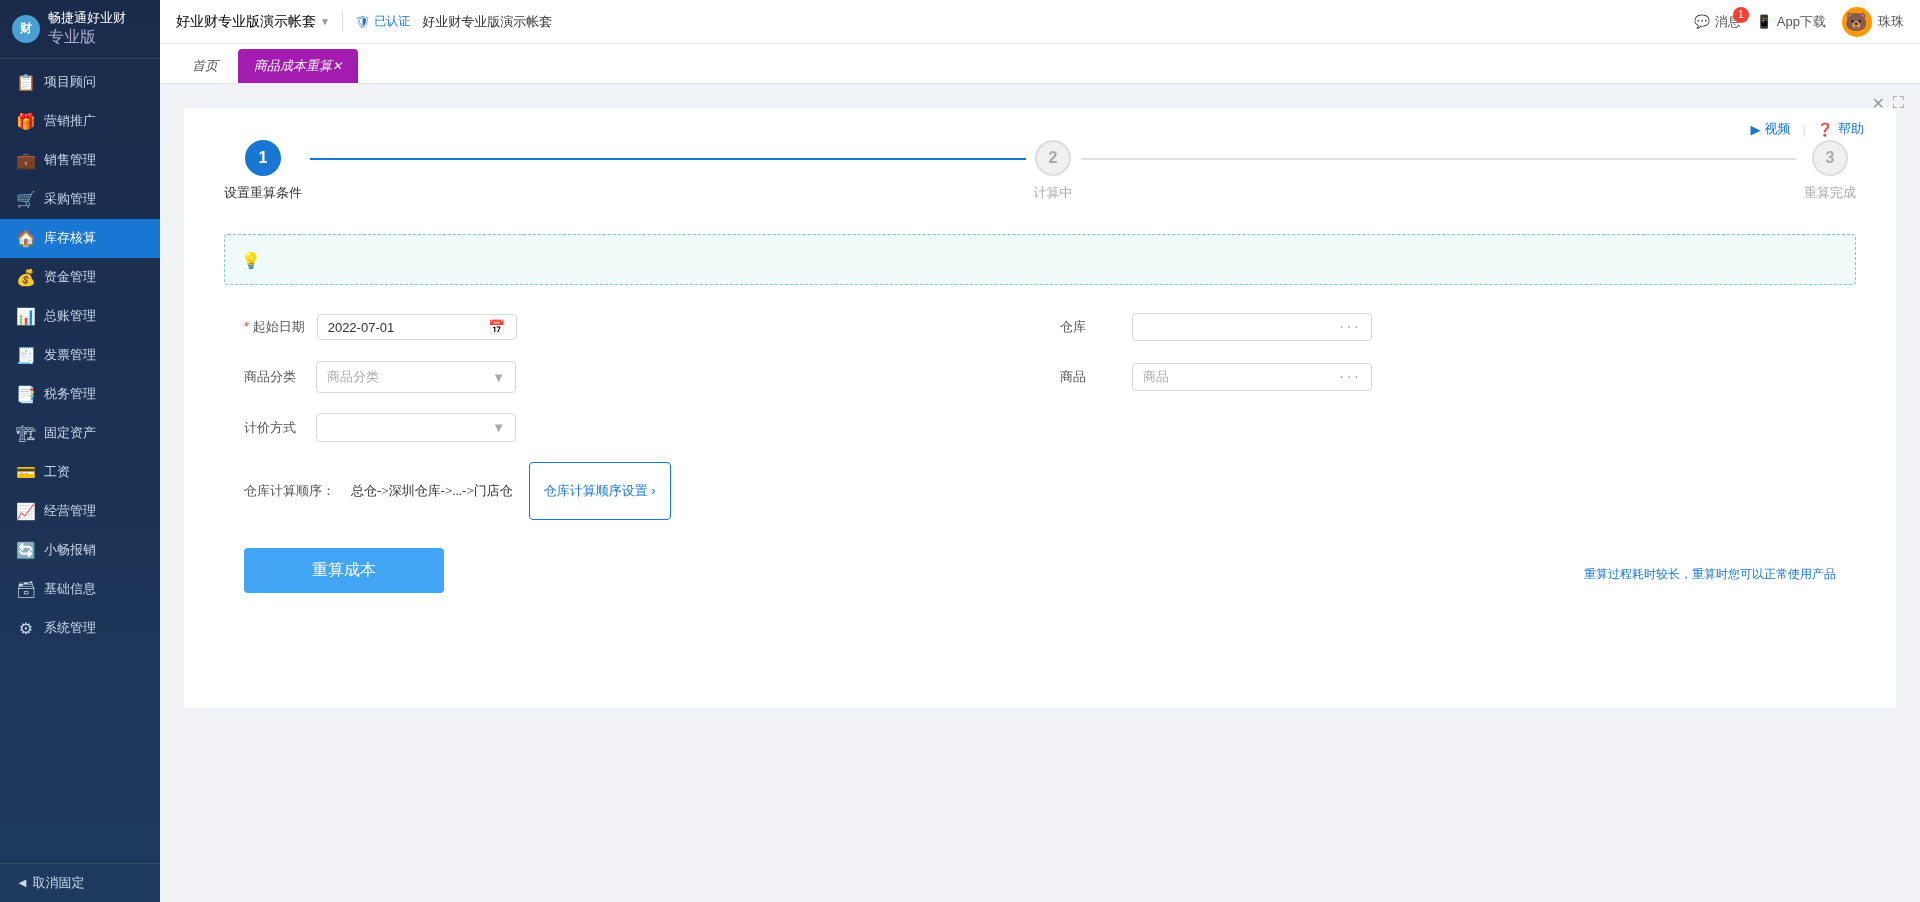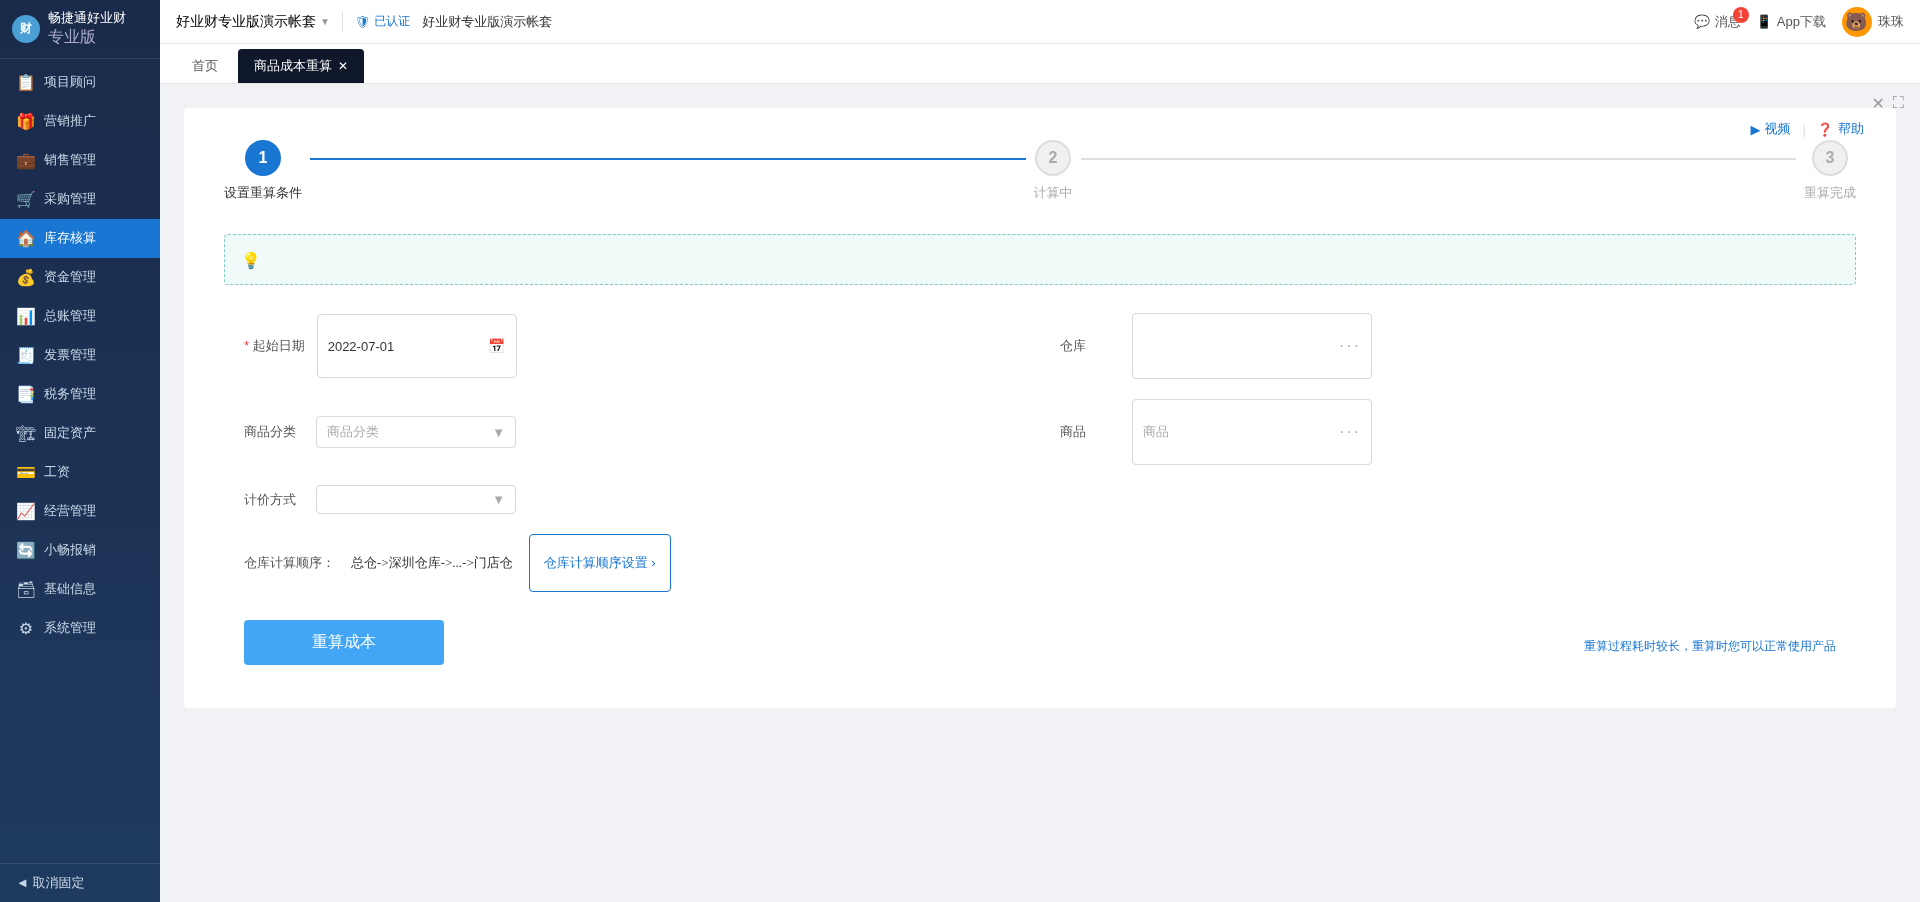--- a/index.html
+++ b/index.html
@@ -110,25 +110,26 @@
       padding: 0 16px;
       border-bottom: 1px solid #e8e8e8;
       gap: 4px;
     }
     .tab-item {
       padding: 8px 16px;
       font-size: 13px;
       cursor: pointer;
       color: #555;
       border-radius: 4px 4px 0 0;
+      font-style: italic;
     }
     .tab-item.active {
-      background: #0f172a;
+      background: #a21caf;
       color: #fff;
-      display: flex; align-items: center; gap: 6px;
+      display: flex; align-items: center; 
     }
     .tab-close { cursor: pointer; font-size: 12px; }
 
     
     .content {
       flex: 1;
       overflow-y: auto;
       padding: 24px 24px;
       background: #f0f2f5;
       position: relative;
@@ -215,21 +216,21 @@
       white-space: nowrap;
       min-width: 60px;
     }
     .form-label.required::before {
       content: "* ";
       color: #f44336;
     }
     .form-input {
       border: 1px solid #d9d9d9;
       border-radius: 4px;
-      padding: 23px 10px;
+      padding: 4px 10px;
       font-size: 13px;
       color: #333;
       min-width: 200px;
       display: flex; align-items: center; justify-content: space-between;
       cursor: pointer;
     }
     .form-input .cal-icon { color: #1976d2; font-size: 14px; }
     .form-input .dots-icon { color: #aaa; font-size: 16px; letter-spacing: 2px; }
     .form-select {
       border: 1px solid #d9d9d9;

